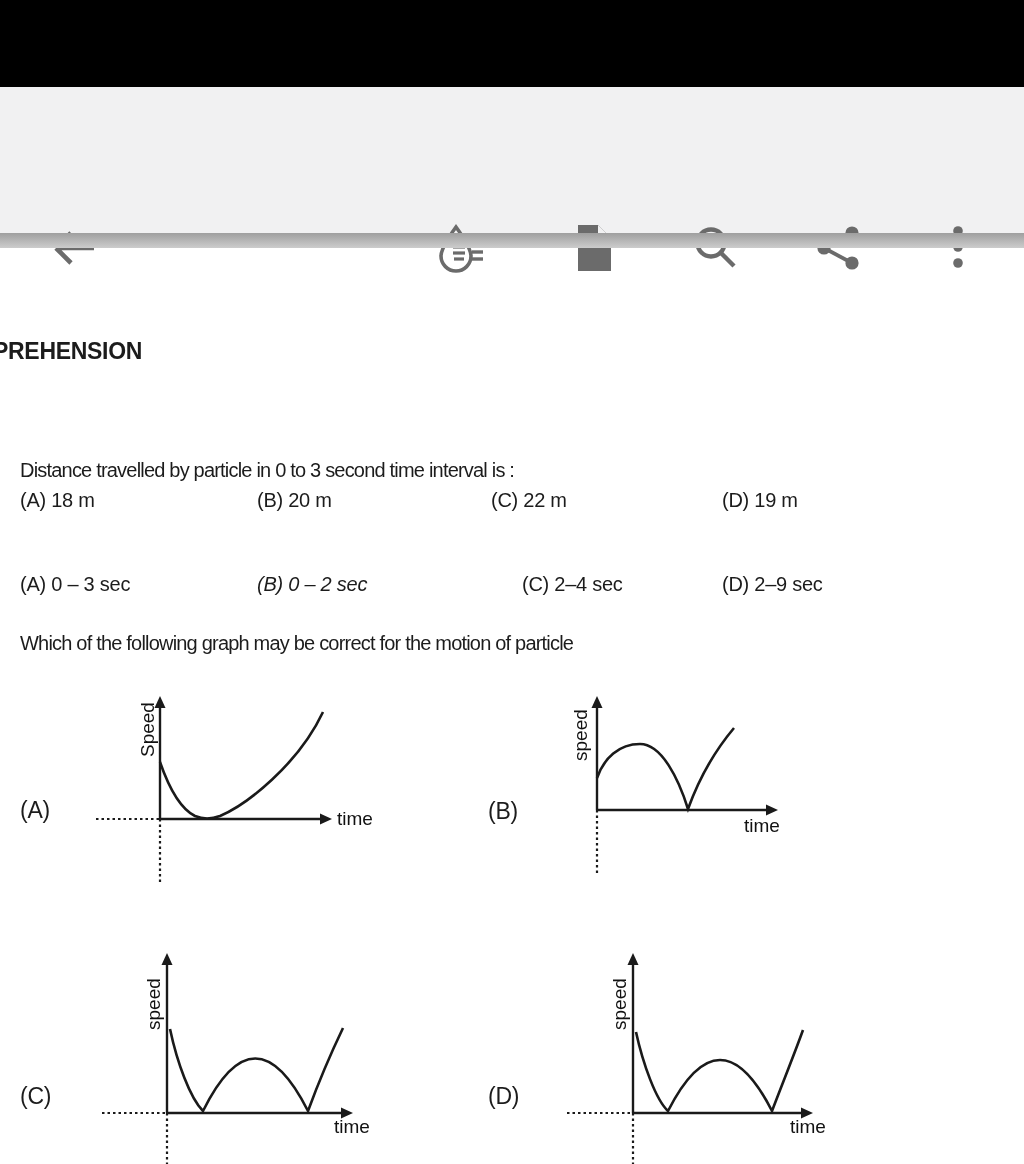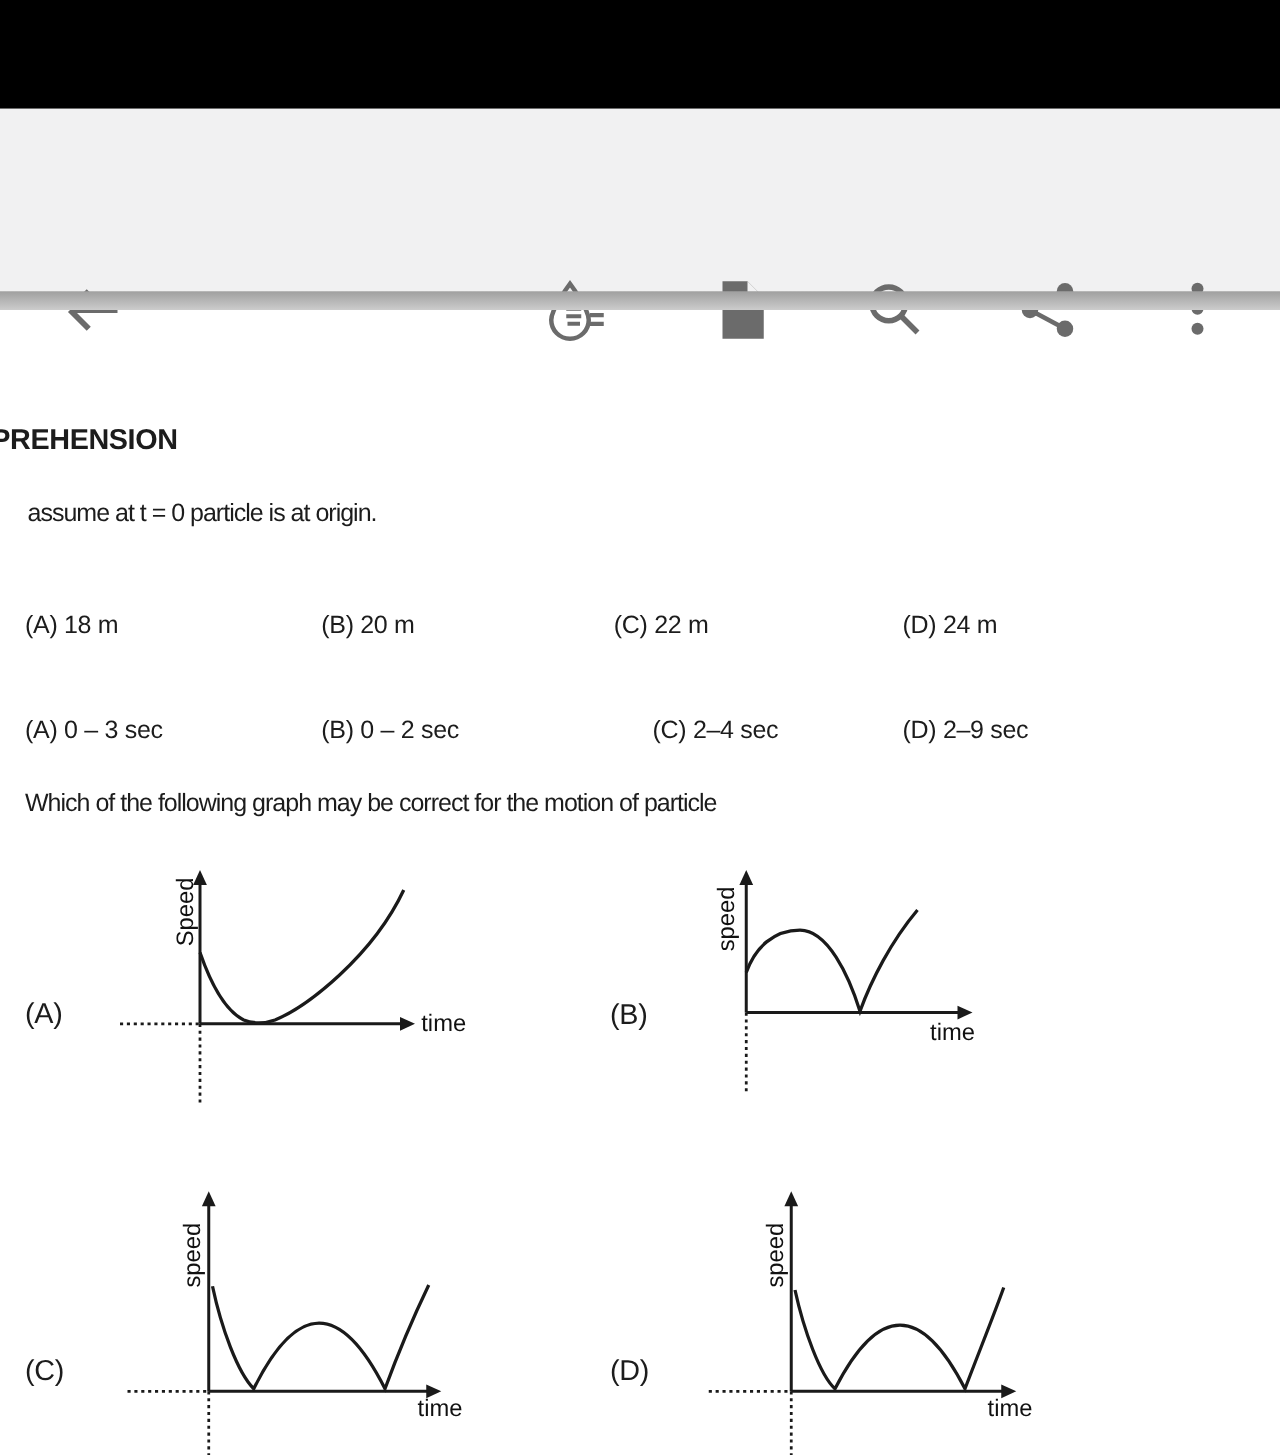--- a/index.html
+++ b/index.html
@@ -101,29 +101,29 @@
           <circle cx="20" cy="25" r="4.8" fill="#6b6b6b"></circle>
           <circle cx="20" cy="41" r="4.8" fill="#6b6b6b"></circle>
         </svg>
       </span>
     </div>
   </div>
 
   <div class="divider"></div>
 
   <div class="heading" style="left:-7px;top:338px;">PREHENSION</div>
-  <div class="txt" style="left:22px;top:400px;">assume at t = 0 particle is at origin.</div>
 
+  <div class="txt" style="left:20px;top:459px;">Distance travelled by particle in 0 to 3 second time interval is :</div>
   <div class="txt opt" style="left:20px;top:489px;">(A) 18 m</div>
   <div class="txt opt" style="left:257px;top:489px;">(B) 20 m</div>
   <div class="txt opt" style="left:491px;top:489px;">(C) 22 m</div>
-  <div class="txt opt" style="left:722px;top:489px;">(D) 24 m</div>
+  <div class="txt opt" style="left:722px;top:489px;">(D) 19 m</div>
 
   <div class="txt opt" style="left:20px;top:573px;">(A) 0 – 3 sec</div>
-  <div class="txt opt" style="left:257px;top:573px;">(B) 0 – 2 sec</div>
+  <div class="txt opt" style="left:257px;top:573px;font-style:italic;">(B) 0 – 2 sec</div>
   <div class="txt opt" style="left:491px;top:573px;margin-left:31px;">(C) 2–4 sec</div>
   <div class="txt opt" style="left:722px;top:573px;">(D) 2–9 sec</div>
 
   <div class="txt" style="left:20px;top:632px;">Which of the following graph may be correct for the motion of particle</div>
 
   <div class="glabel" style="left:20px;top:797px;">(A)</div>
   <div class="graph" style="left:90px;top:693px;">
     <svg width="290" height="192" viewBox="0 0 290 192">
       <path class="dot" d="M6 126 H70"></path>
       <path class="dot" d="M70 126 V190"></path>

